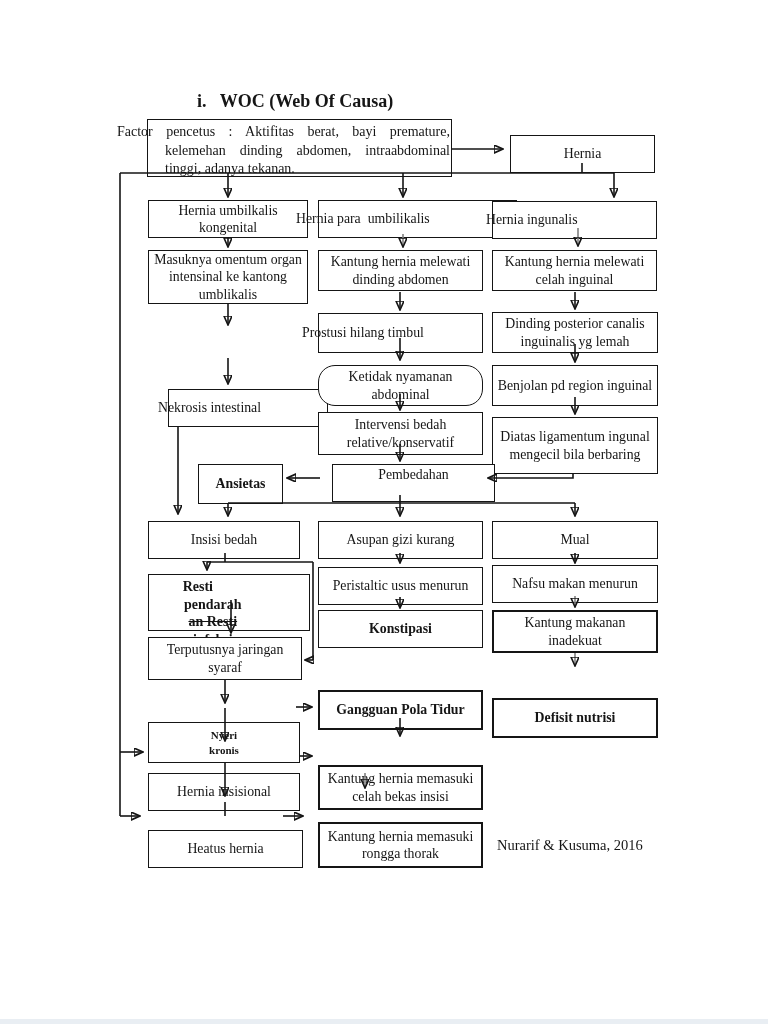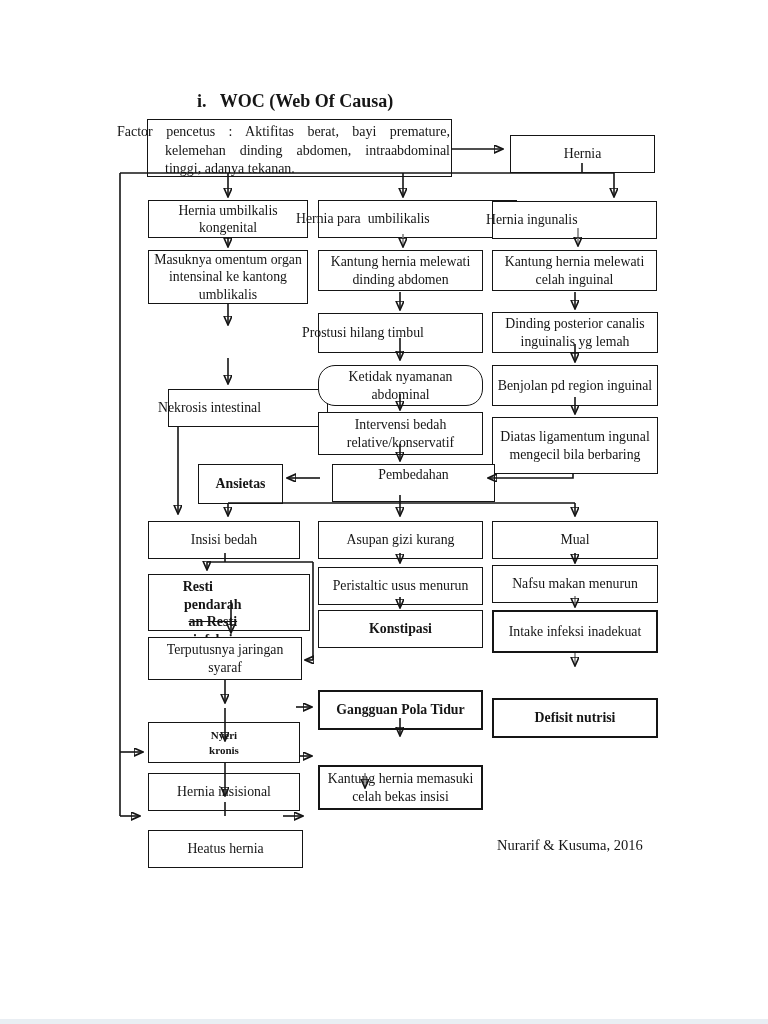--- a/index.html
+++ b/index.html
@@ -135,21 +135,21 @@
 
   <div class="box" style="left:492px;top:565px;width:166px;height:31px;">
     <span>Nafsu makan menurun</span>
     </div>
 
   <div class="box bold" style="left:318px;top:610px;width:165px;height:27px;align-items:center;">
     <span>Konstipasi</span>
     </div>
 
   <div class="box thick" style="left:492px;top:610px;width:166px;height:43px;">
-    <span>Intake infeksi inadekuat</span>
+    <span>Kantung makanan inadekuat</span>
     </div>
 
   <div class="box" style="left:148px;top:637px;width:154px;height:43px;">
     <span>Terputusnya jaringan syaraf</span>
     </div>
 
   <div class="box bold thick" style="left:318px;top:690px;width:165px;height:29px;">
     <span>Gangguan Pola Tidur</span>
     </div>
 
@@ -166,20 +166,23 @@
     </div>
 
   <div class="box thick" style="left:318px;top:765px;width:165px;height:45px;">
     <span>Kantung hernia memasuki celah bekas insisi</span>
     </div>
 
   <div class="box" style="left:148px;top:830px;width:155px;height:31px;">
     <span>Heatus hernia</span>
     </div>
 
+  <div class="box thick" style="left:318px;top:822px;width:165px;height:46px;">
+    <span>Kantung hernia memasuki rongga thorak</span>
+    </div>
 
   <div class="citation">Nurarif &amp; Kusuma, 2016</div>
 
   <svg class="wires" viewBox="0 0 768 1024">
     <defs>
       <marker id="ab" markerWidth="10" markerHeight="9" refX="8" refY="4" orient="auto" markerUnits="userSpaceOnUse">
         <path d="M0,0 L9,4 L0,8 z" fill="#151515" stroke="none"></path>
       </marker>
       <marker id="ag" markerWidth="10" markerHeight="9" refX="8" refY="4" orient="auto" markerUnits="userSpaceOnUse">
         <path d="M0,0 L9,4 L0,8 z" fill="#808080" stroke="none"></path>

